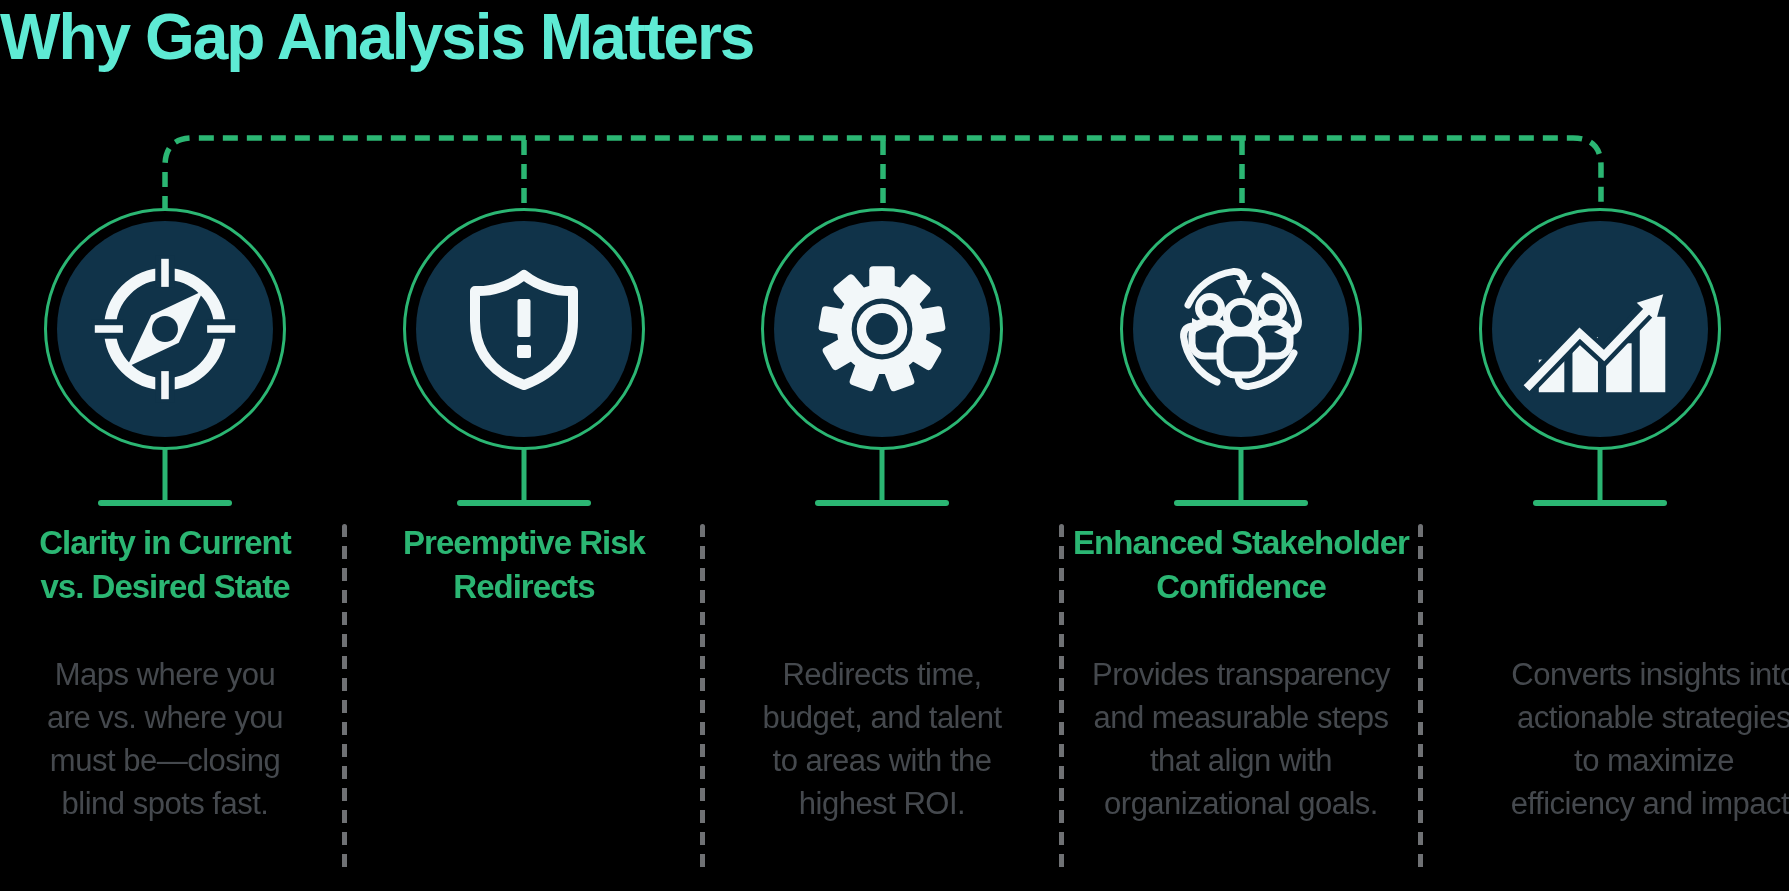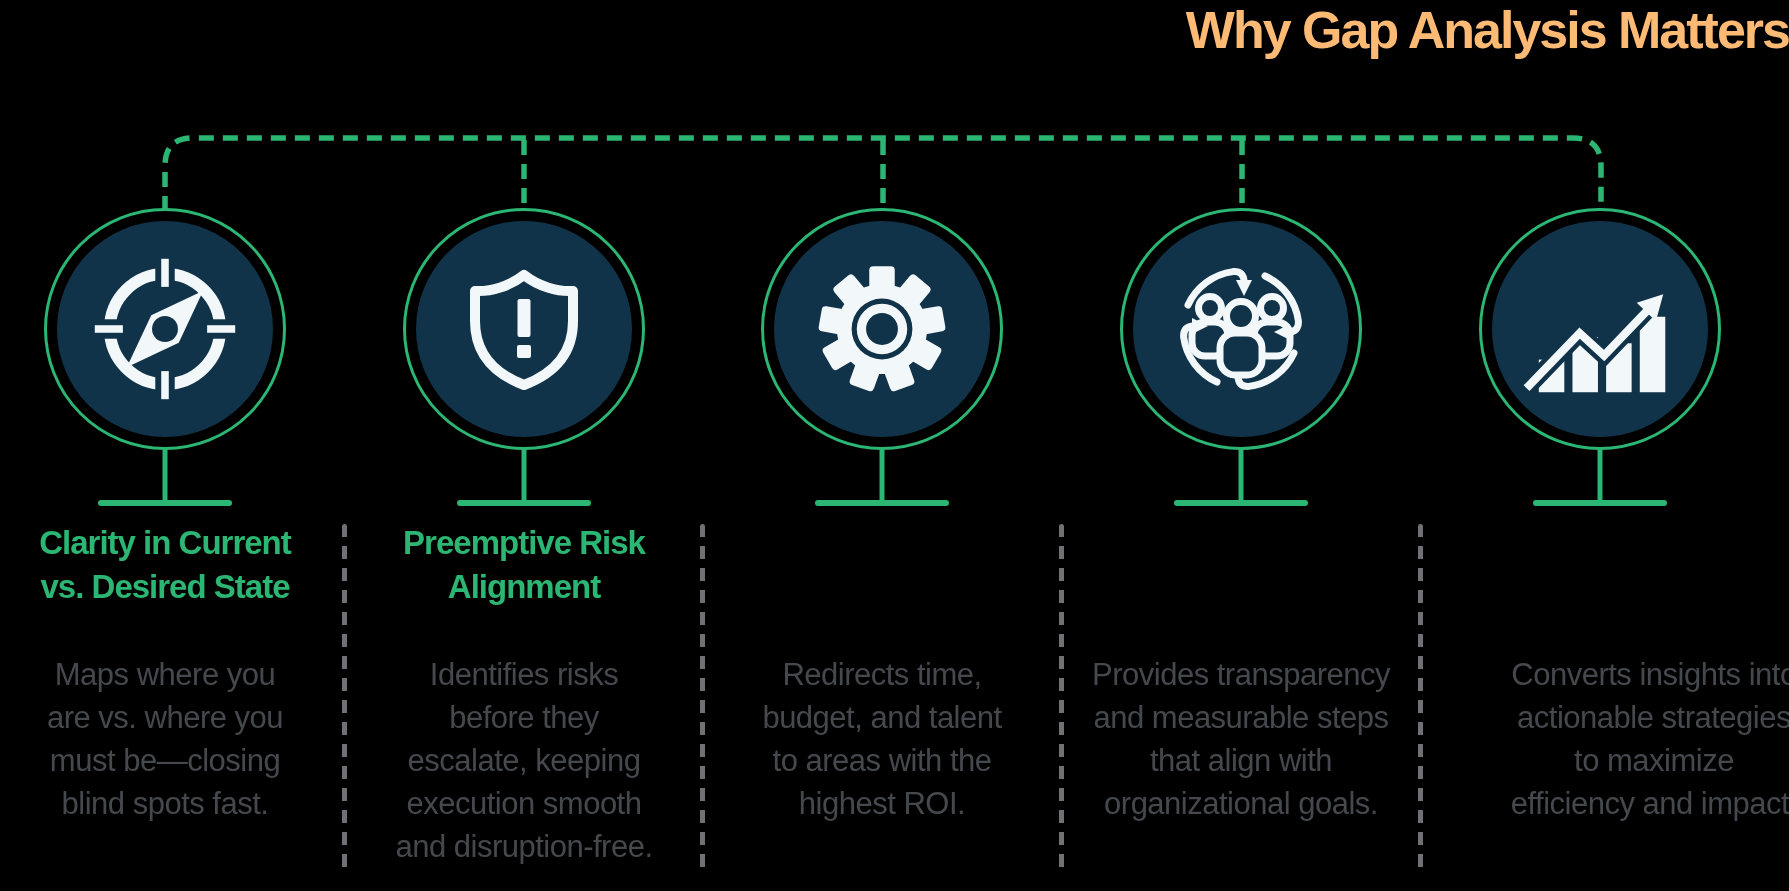--- a/index.html
+++ b/index.html
@@ -1,22 +1,22 @@
 <!DOCTYPE html>
 <html><head>
 <meta charset="utf-8">
 <style>
   html,body { margin:0; padding:0; background:#000; }
   .stage {
     position:relative; width:1789px; height:891px; overflow:hidden;
     background:#000; font-family:"Liberation Sans", sans-serif;
   }
   .title {
-    position:absolute; top:0px; left:0; right:0; text-align:right;
-    color:#fdba74; font-size:52px; font-weight:bold; letter-spacing:-2px;
+    position:absolute; top:0px; left:0; right:0; text-align:left;
+    color:#5eead4; font-size:64px; font-weight:bold; letter-spacing:-2px;
   }
   .connector { position:absolute; left:0; top:0; }
   .badge { position:absolute; top:206px; }
   .col-heading {
     position:absolute; top:521px; width:358px; text-align:center;
     color:#2BB673; font-size:33px; font-weight:bold; line-height:44px;
     letter-spacing:-1px; white-space:pre-line;
   }
   .col-desc {
     position:absolute; top:653px; width:358px; text-align:center;
@@ -155,31 +155,28 @@
       <path d="M -72 58 L -20 4 L 4 26 L 50 -22" fill="none" stroke="#F2F7F9" stroke-width="8"></path>
       <polygon points="62,-34 54.8,-7.7 36,-25.7" fill="#F2F7F9"></polygon>
     </g>
     <rect x="127.5" y="242" width="5" height="53" fill="#2BB673"></rect>
     <rect x="63" y="294" width="134" height="6" rx="3" fill="#2BB673"></rect>
   </svg>
 
   <div class="col-heading" style="left:-14px">Clarity in Current
 vs. Desired State</div>
   <div class="col-heading" style="left:345px">Preemptive Risk
-Alignment</div>
+Redirects</div>
+  <div class="col-heading" style="left:1062px">Enhanced Stakeholder
+Confidence</div>
 
   <div class="col-desc" style="left:-14px">Maps where you
 are vs. where you
 must be—closing
 blind spots fast.</div>
-  <div class="col-desc" style="left:345px">Identifies risks
-before they
-escalate, keeping
-execution smooth
-and disruption-free.</div>
   <div class="col-desc" style="left:1062px">Provides transparency
 and measurable steps
 that align with
 organizational goals.</div>
   <div class="col-desc" style="left:703px">Redirects time,
 budget, and talent
 to areas with the
 highest ROI.</div>
   <div class="col-desc" style="left:1475px">Converts insights into
 actionable strategies

